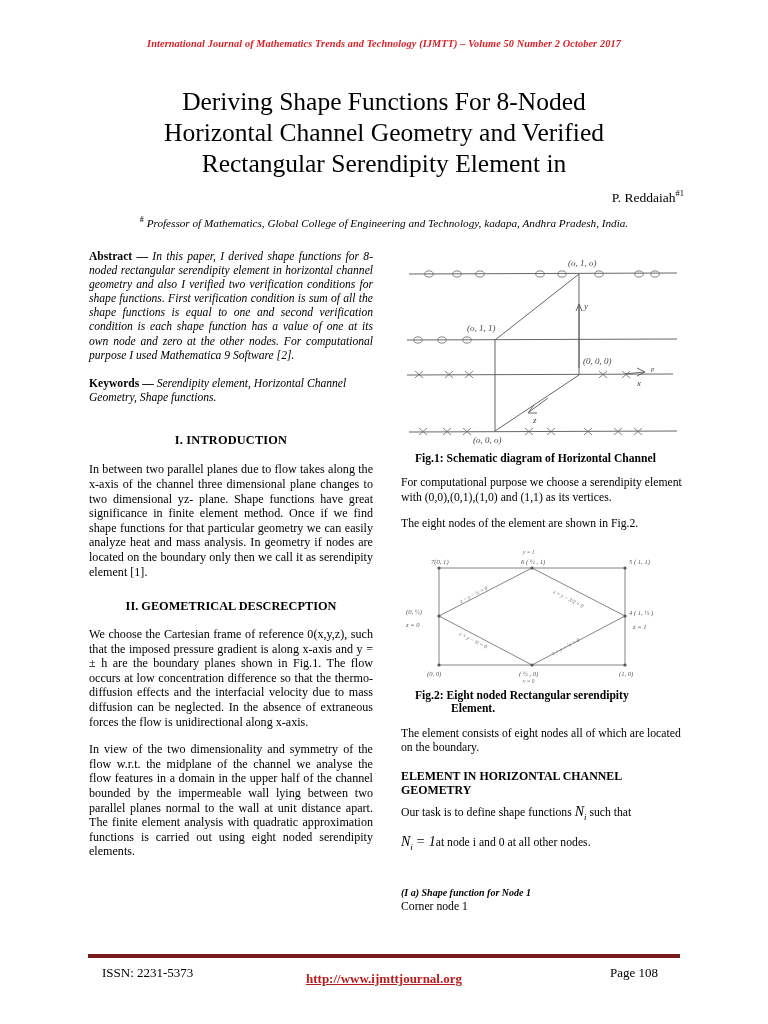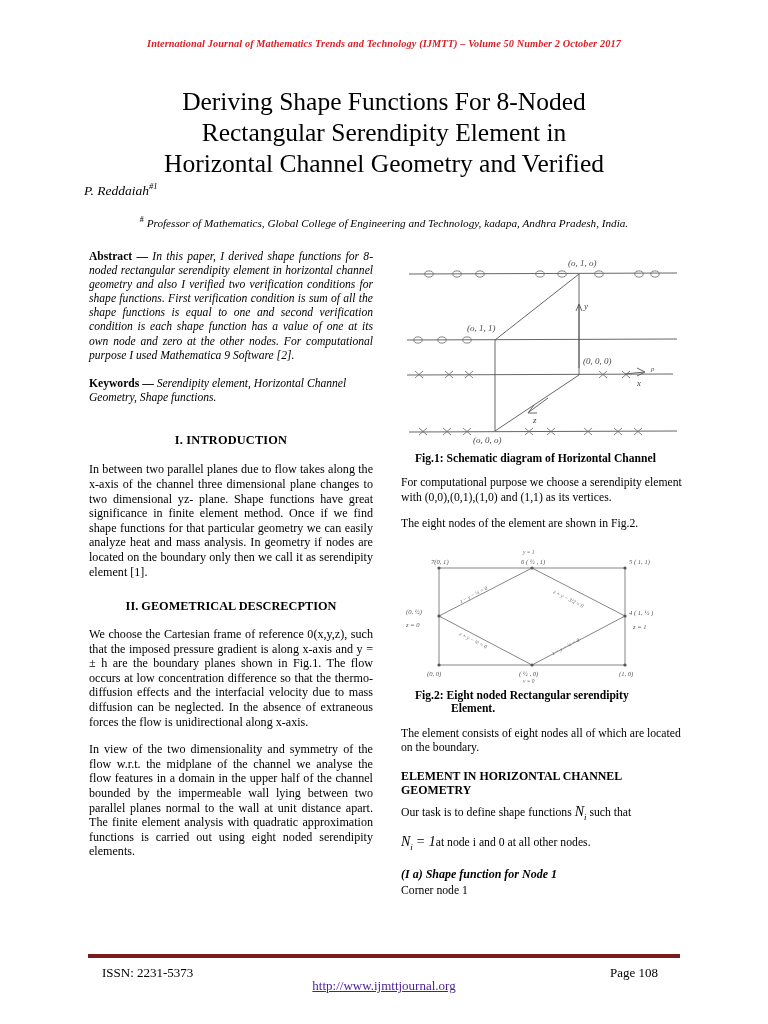--- a/index.html
+++ b/index.html
@@ -38,26 +38,25 @@
     left: 84px;
     width: 600px;
     text-align: center;
     font-size: 25.5px;
     line-height: 31px;
     font-weight: normal;
     font-family: "Liberation Serif", "DejaVu Serif", serif;
   }
   .author {
     position: absolute;
-    top: 181px;
+    top: 188px;
     left: 84px;
     width: 600px;
-    text-align: left;
+    text-align: right;
     font-size: 13.5px;
-    font-style: italic;
   }
   .author sup { font-size: 8.5px; }
   .affiliation {
     position: absolute;
     top: 215px;
     left: 84px;
     width: 600px;
     text-align: center;
     font-size: 11.2px;
     font-style: italic;
@@ -148,24 +147,24 @@
     line-height: 15px;
     margin: 0 0 10px 0;
   }
   .mathit {
     font-family: "Liberation Serif", "DejaVu Serif", serif;
     font-style: italic;
     font-size: 14px;
   }
   .mathit sub { font-size: 9px; font-style: italic; }
   .sub-head {
-    font-size: 12px;
-    font-weight: bold;
-    font-style: italic;
-    margin: 12px 0 2px 0;
+    font-size: 10px;
+    font-weight: bold;
+    font-style: italic;
+    margin: 32px 0 2px 0;
   }
   .plain-line {
     font-size: 11.7px;
     margin: 0;
   }
 
   
   .footer-rule {
     position: absolute;
     left: 88px;
@@ -179,24 +178,25 @@
   .footer {
     position: absolute;
     top: 963px;
     left: 88px;
     width: 592px;
     height: 28px;
     font-size: 13px;
   }
   .footer .issn { position: absolute; left: 14px; top: 2px; }
   .footer .url {
-    position: absolute; left: 50%; top: 15px;
+    position: absolute; left: 50%; top: 8px;
     transform: translateX(-50%);
-    color: #4c1d95;
+    color: #b91c1c;
     text-decoration: underline;
+    font-weight: bold;
   }
   .footer .pageno { position: absolute; right: 22px; top: 2px; }
 
   
   svg { display: block; }
   .hand { stroke: #555; fill: none; stroke-width: 0.9; }
   .hand-thin { stroke: #666; fill: none; stroke-width: 0.8; }
   .hlabel {
     font-family: "Liberation Serif", "DejaVu Serif", serif;
     font-size: 9px;
@@ -218,22 +218,22 @@
 </style>
 </head>
 <body>
 
 <div class="page">
 
   <div class="journal-header">International Journal of Mathematics Trends and Technology (IJMTT) – Volume 50 Number 2 October 2017</div>
 
   <div class="title">
     <div>Deriving Shape Functions For 8-Noded</div>
+    <div>Horizontal Channel Geometry and Verified</div>
     <div>Rectangular Serendipity Element in</div>
-    <div>Horizontal Channel Geometry and Verified</div>
   </div>
 
   <div class="author">
     <span>P. Reddaiah</span><sup>#1</sup>
   </div>
   <div class="affiliation">
     <sup>#</sup>
     <span>Professor of Mathematics, Global College of Engineering and Technology, kadapa, Andhra Pradesh, India.</span>
   </div>
 

